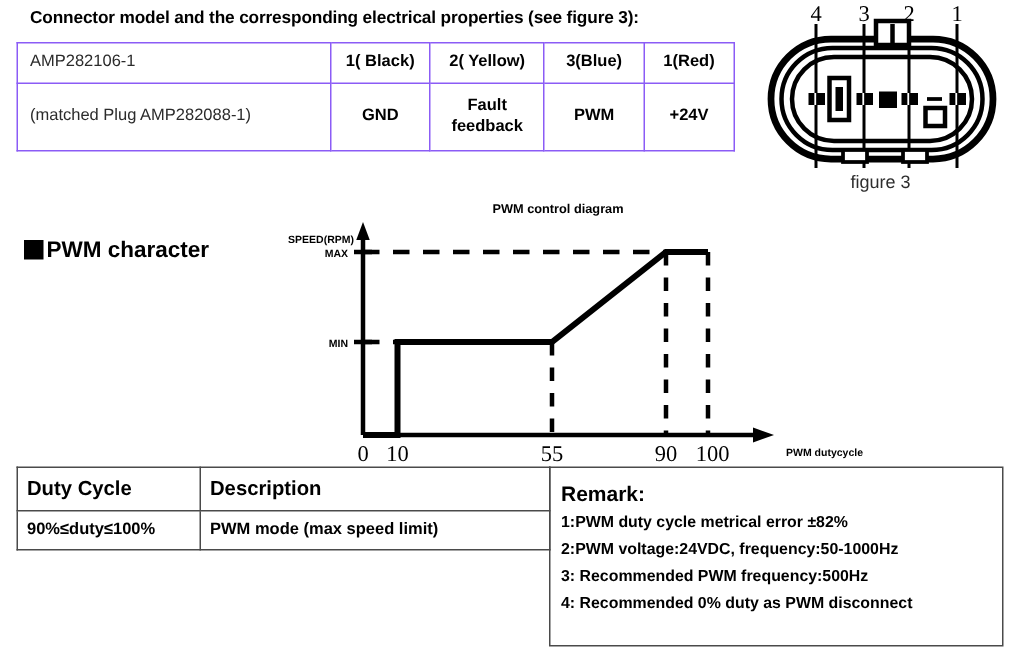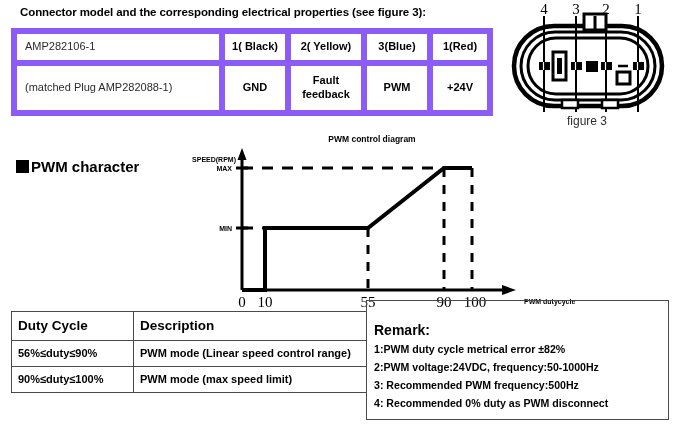--- a/index.html
+++ b/index.html
@@ -30,21 +30,21 @@
   
   #connector-table {
     position: absolute;
     left: 11px;
     top: 28px;
     width: 479px;
     border-collapse: collapse;
     table-layout: fixed;
   }
   #connector-table td {
-    border: 6px solid #8b5cf6;
+    border: 1px solid #8b5cf6;
     font-size: 11px;
     padding: 2px 4px;
     text-align: center;
     vertical-align: middle;
     line-height: 1.25;
   }
   #connector-table td.model {
     text-align: left;
     font-weight: normal;
     padding-left: 8px;
@@ -130,26 +130,26 @@
   #duty-table td.hdr {
     font-size: 13.5px;
     height: 24px;
   }
   .col-duty { width: 122px; }
   .col-desc { width: 233px; }
 
   #remark-panel {
     position: absolute;
     left: 366px;
-    top: 300px;
+    top: 311px;
     width: 303px;
     height: 120px;
     border: 1px solid #4a4a4a;
     box-sizing: border-box;
-    padding: 20px 7px 0 7px;
+    padding: 8px 7px 0 7px;
   }
   #remark-title {
     font-size: 14px;
     font-weight: bold;
     line-height: 1.35;
     margin-bottom: 1px;
   }
   .remark-line {
     font-size: 10.6px;
     font-weight: bold;
@@ -292,24 +292,20 @@
   <colgroup>
       <col class="col-duty">
       <col class="col-desc">
     </colgroup>
   <tbody>
     <tr>
       <td class="hdr">Duty Cycle</td>
       <td class="hdr">Description</td>
     </tr>
     <tr>
-      <td>56%≤duty≤90%</td>
-      <td>PWM mode (Linear speed control range)</td>
-    </tr>
-    <tr>
       <td>90%≤duty≤100%</td>
       <td>PWM mode (max speed limit)</td>
     </tr>
   </tbody>
 </table>
 
 <div id="remark-panel">
   <div id="remark-title">Remark:</div>
   <div class="remark-line">1:PWM duty cycle metrical error  ±82%</div>
   <div class="remark-line">2:PWM voltage:24VDC, frequency:50-1000Hz</div>

